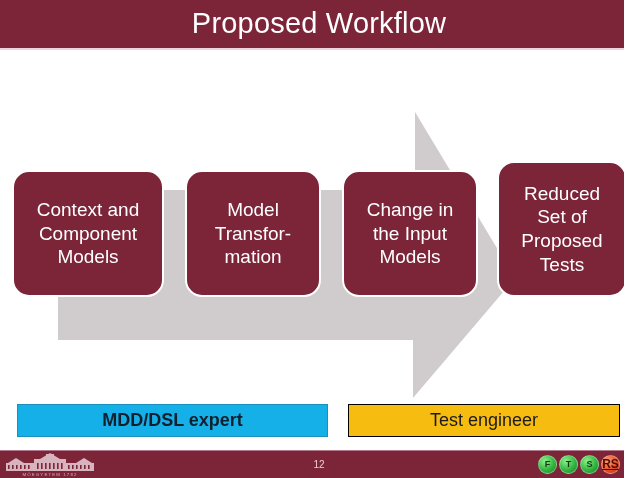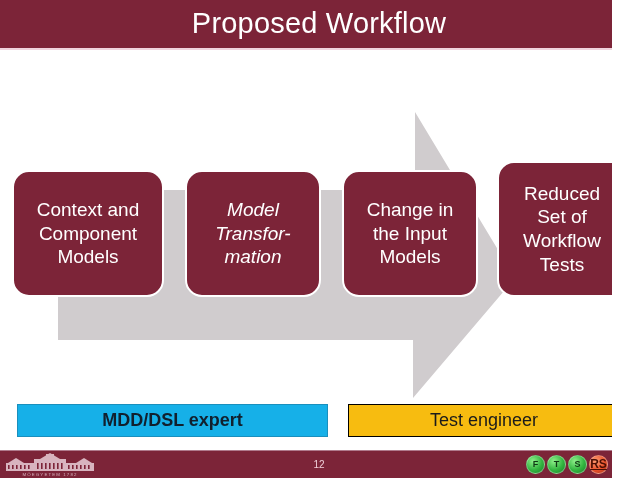--- a/index.html
+++ b/index.html
@@ -9,20 +9,21 @@
   }
   body {
     font-family: "Liberation Sans", sans-serif;
   }
   #slide {
     position: relative;
     width: 612px;
     height: 478px;
     background: #ffffff;
     overflow: hidden;
+    padding-left: 12px;
   }
 
   
   .title-band {
     position: absolute;
     left: 0; top: 0;
     width: 638px;
     height: 48px;
     background: #7c2438;
   }
@@ -66,21 +67,21 @@
     align-items: center;
     justify-content: center;
     text-align: center;
     font-size: 19px;
     line-height: 1.24;
     padding: 2px 4px;
   }
   .stage span { display: block; }
 
   #stage-1 { left: 12px;  top: 170px; width: 152px; height: 127px; }
-  #stage-2 { left: 185px; top: 170px; width: 136px; height: 127px; font-style: italic; }
+  #stage-2 { left: 185px; top: 170px; width: 136px; height: 127px; }
   #stage-3 { left: 342px; top: 170px; width: 136px; height: 127px; }
   #stage-4 { left: 497px; top: 161px; width: 130px; height: 136px; }
 
   
   .role-bar {
     position: absolute;
     box-sizing: border-box;
     display: flex;
     align-items: center;
     justify-content: center;
@@ -198,21 +199,21 @@
       <span>Change in</span>
       <span>the Input</span>
       <span>Models</span>
     </div>
   </div>
 
   <div class="stage" id="stage-4">
     <div>
       <span>Reduced</span>
       <span>Set of</span>
-      <span>Workflow</span>
+      <span>Proposed</span>
       <span>Tests</span>
     </div>
   </div>
 
   <div class="role-bar" id="role-mdd">
     <span>MDD/DSL expert</span>
   </div>
   <div class="role-bar" id="role-test">
     <span>Test engineer</span>
   </div>

